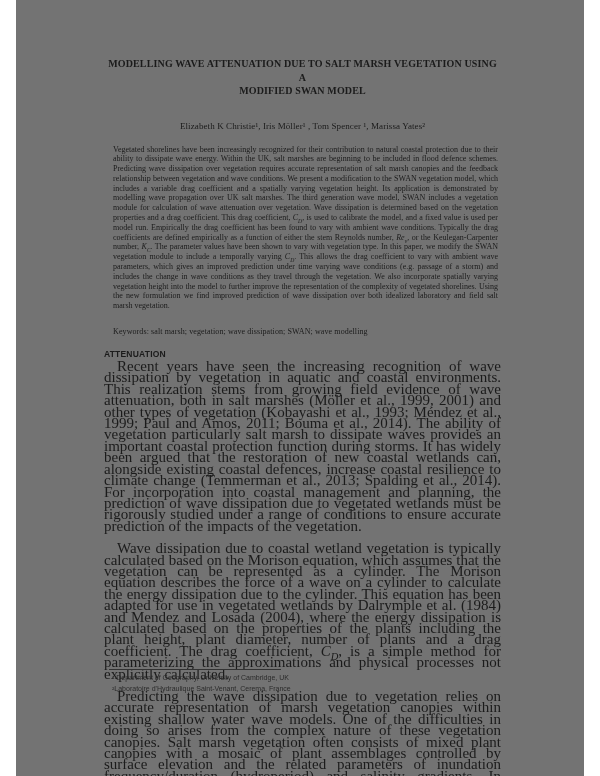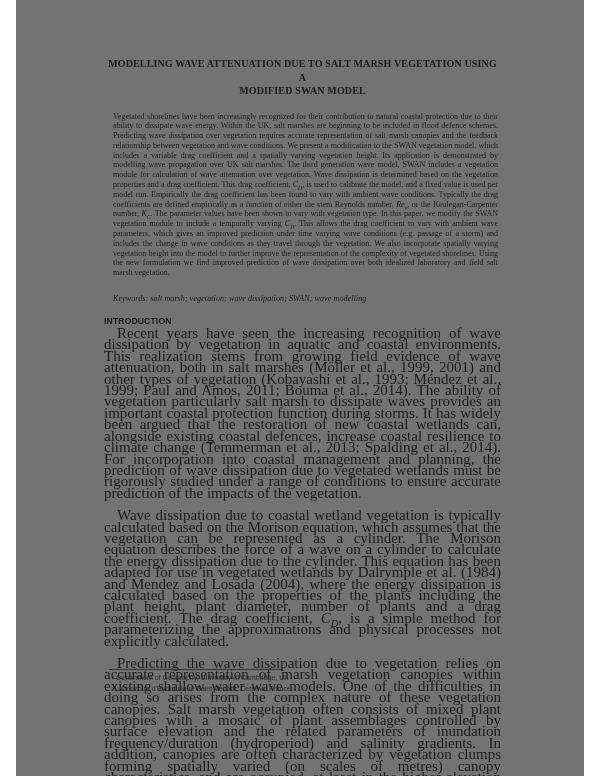--- a/index.html
+++ b/index.html
@@ -35,21 +35,20 @@
   }
   .abstract {
     margin: 14px 3px 0 9px;
     font-size: 8px;
     line-height: 9.8px;
     text-align: justify;
   }
   .keywords {
     margin: 16px 0 0 9px;
     font-size: 8px;
-    font-style: italic;
     letter-spacing: 0.1px;
   }
   .section-heading {
     margin: 13px 0 2px 0;
     font-family: "Liberation Sans", sans-serif;
     font-size: 8.5px;
     font-weight: bold;
     letter-spacing: 0.2px;
   }
   .body-para {
@@ -87,26 +86,27 @@
     white-space: nowrap;
   }
 </style>
 </head>
 <body>
 
 <div class="page">
 
   <h1 class="title"><span>MODELLING WAVE ATTENUATION DUE TO SALT MARSH VEGETATION USING A</span><br><span>MODIFIED SWAN MODEL</span></h1>
 
+  <div class="authors">Elizabeth K Christie¹, Iris Möller¹ , Tom Spencer ¹, Marissa Yates²</div>
 
   <div class="abstract">Vegetated shorelines have been increasingly recognized for their contribution to natural coastal protection due to their ability to dissipate wave energy. Within the UK, salt marshes are beginning to be included in flood defence schemes. Predicting wave dissipation over vegetation requires accurate representation of salt marsh canopies and the feedback relationship between vegetation and wave conditions. We present a modification to the SWAN vegetation model, which includes a variable drag coefficient and a spatially varying vegetation height. Its application is demonstrated by modelling wave propagation over UK salt marshes. The third generation wave model, SWAN includes a vegetation module for calculation of wave attenuation over vegetation. Wave dissipation is determined based on the vegetation properties and a drag coefficient. This drag coefficient, <i>C<sub>D</sub></i>, is used to calibrate the model, and a fixed value is used per model run. Empirically the drag coefficient has been found to vary with ambient wave conditions. Typically the drag coefficients are defined empirically as a function of either the stem Reynolds number, <i>Re<sub>v</sub></i>, or the Keulegan-Carpenter number, <i>K<sub>C</sub></i>. The parameter values have been shown to vary with vegetation type. In this paper, we modify the SWAN vegetation module to include a temporally varying <i>C<sub>D</sub></i>. This allows the drag coefficient to vary with ambient wave parameters, which gives an improved prediction under time varying wave conditions (e.g. passage of a storm) and includes the change in wave conditions as they travel through the vegetation. We also incorporate spatially varying vegetation height into the model to further improve the representation of the complexity of vegetated shorelines. Using the new formulation we find improved prediction of wave dissipation over both idealized laboratory and field salt marsh vegetation.</div>
 
   <div class="keywords">Keywords:  salt marsh; vegetation; wave dissipation; SWAN; wave modelling</div>
 
-  <h2 class="section-heading">INTRODUCTION</h2>
+  <h2 class="section-heading">ATTENUATION</h2>
 
   <p class="body-para">Recent years have seen the increasing recognition of wave dissipation by vegetation in aquatic and coastal environments. This realization stems from growing field evidence of wave attenuation, both in salt marshes (Möller et al., 1999, 2001) and other types of vegetation (Kobayashi et al., 1993; Méndez et al., 1999; Paul and Amos, 2011; Bouma et al., 2014). The ability of vegetation particularly salt marsh to dissipate waves provides an important coastal protection function during storms. It has widely been argued that the restoration of new coastal wetlands can, alongside existing coastal defences, increase coastal resilience to climate change (Temmerman et al., 2013; Spalding et al., 2014). For incorporation into coastal management and planning, the prediction of wave dissipation due to vegetated wetlands must be rigorously studied under a range of conditions to ensure accurate prediction of the impacts of the vegetation.</p>
 
   <p class="body-para">Wave dissipation due to coastal wetland vegetation is typically calculated based on the Morison equation, which assumes that the vegetation can be represented as a cylinder. The Morison equation describes the force of a wave on a cylinder to calculate the energy dissipation due to the cylinder. This equation has been adapted for use in vegetated wetlands by Dalrymple et al. (1984) and Mendez and Losada (2004), where the energy dissipation is calculated based on the properties of the plants including the plant height, plant diameter, number of plants and a drag coefficient. The drag coefficient, <i>C<sub>D</sub></i>, is a simple method for parameterizing the approximations and physical processes not explicitly calculated.</p>
 
   <p class="body-para">Predicting the wave dissipation due to vegetation relies on accurate representation of marsh vegetation canopies within existing shallow water wave models. One of the difficulties in doing so arises from the complex nature of these vegetation canopies. Salt marsh vegetation often consists of mixed plant canopies with a mosaic of plant assemblages controlled by surface elevation and the related parameters of inundation frequency/duration (hydroperiod) and salinity gradients. In addition, canopies are often characterized by vegetation clumps forming spatially varied (on scales of metres) canopy characteristics, and are occupied, at least in the higher elevation zones of more mature marshes by often complex (woody/shrubby) vegetation types (such as <i>Atriplex spp</i>). Existing studies have shown that submergence ratio, i.e. the ratio between water depth and plant height, is critical in determining wave dissipation over salt marshes (Mendez and Losada, 2004; Möller et al., 2001). Vegetation height is thus a critical parameter.</p>
 
   <div class="footnotes">
     <hr class="footnote-rule">
     <div class="footnote">¹ Department of Geography, University of Cambridge, UK</div>

